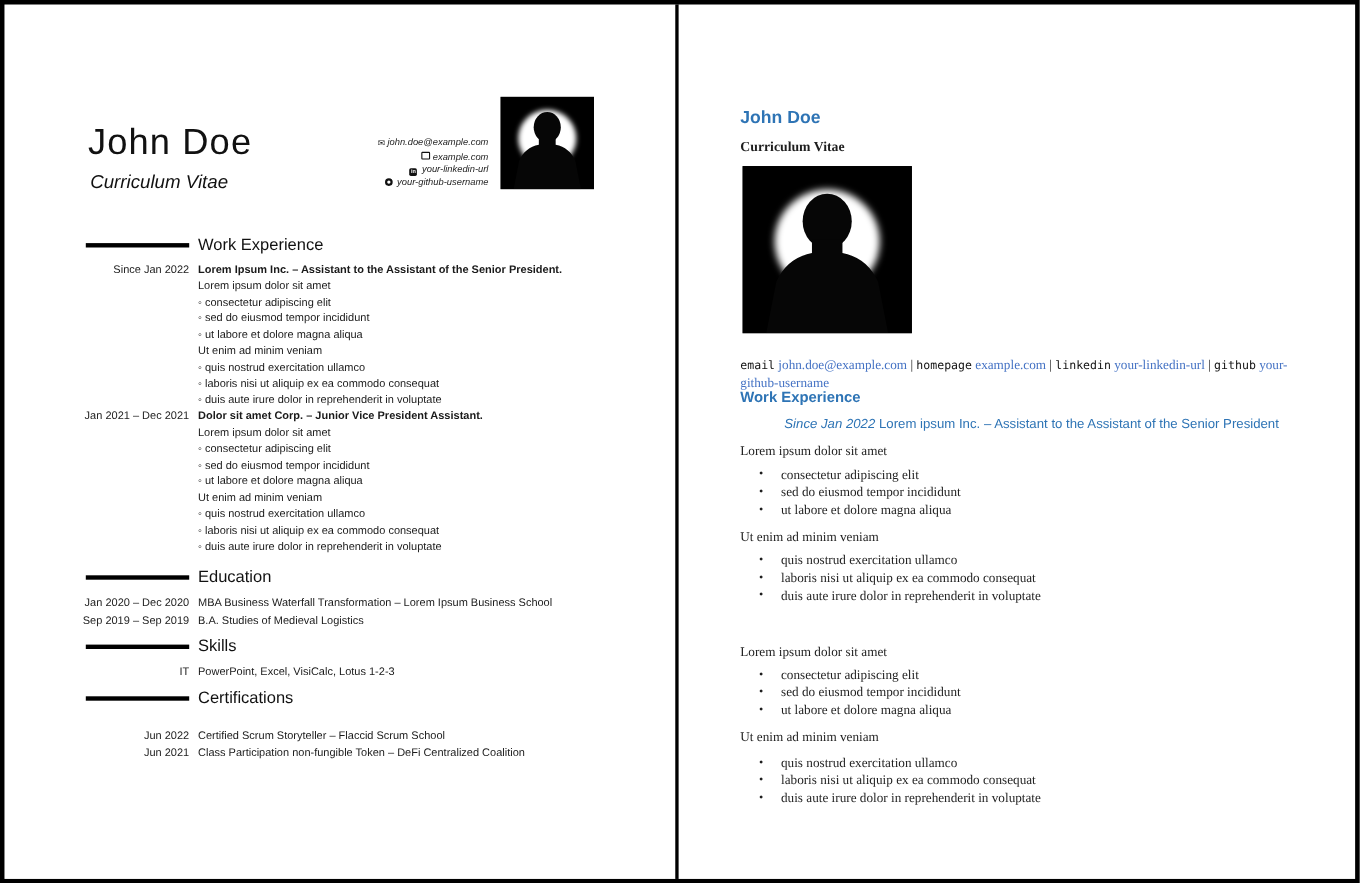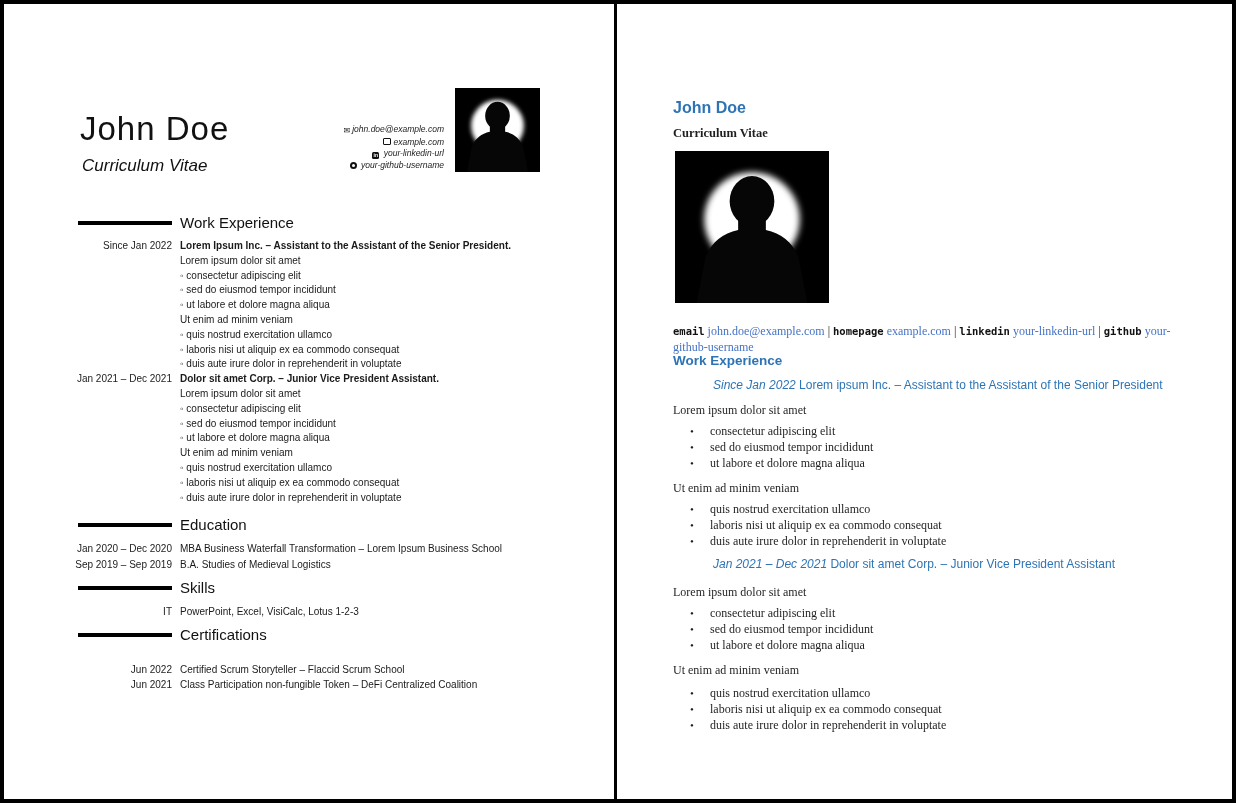--- a/index.html
+++ b/index.html
@@ -42,21 +42,21 @@
   .ltitle{font-weight:bold;}
   .lline.bullet::before{content:"◦ ";}
   .lrow.wide{line-height:15.2px;}
 
   
   .page-right{position:absolute;left:613px;top:0;width:615px;height:795px;background:#fff;}
   .r-name{position:absolute;left:56px;top:94px;font-size:16px;line-height:20px;font-weight:bold;}
   .r-subtitle{position:absolute;left:56px;top:122px;font-size:12.5px;font-weight:bold;font-family:"Liberation Serif",serif;color:#1f1f1f;}
   .photo-right{left:58px;top:147px;width:154px;height:152px;}
   .r-contact{position:absolute;left:56px;top:308px;width:505px;font-size:12px;line-height:15.8px;font-family:"Liberation Serif",serif;color:#1f1f1f;}
-  .r-label{font-family:"DejaVu Sans Mono","Liberation Mono",monospace;font-weight:bold;font-size:10.5px;color:#111;}
+  .r-label{font-family:"DejaVu Sans Mono","Liberation Mono",monospace;font-weight:normal;font-size:10.5px;color:#111;}
   .r-link{text-decoration:none;}
   .r-sep{color:#222;}
   .r-h2{position:absolute;left:56px;top:349px;font-size:13.5px;font-weight:bold;}
   .r-ehead{position:absolute;left:56px;font-size:12px;font-weight:normal;white-space:nowrap;margin-left:40px;}
   .r-ehead .edate{font-style:italic;}
   .r-para{position:absolute;left:56px;font-size:12px;font-family:"Liberation Serif",serif;color:#1f1f1f;}
   .r-ul{position:absolute;left:56px;margin:0;padding:0;list-style:none;font-size:12px;line-height:16.2px;font-family:"Liberation Serif",serif;color:#1f1f1f;}
   .r-ul li{position:relative;padding-left:37px;}
   .r-ul li::before{content:"•";position:absolute;left:17px;top:-0.5px;font-size:11px;}
 </style>
@@ -221,24 +221,20 @@
       <li>sed do eiusmod tempor incididunt</li>
       <li>ut labore et dolore magna aliqua</li>
     </ul>
     <div class="r-para" style="top:477px">Ut enim ad minim veniam</div>
     <ul class="r-ul" style="top:497px">
       <li>quis nostrud exercitation ullamco</li>
       <li>laboris nisi ut aliquip ex ea commodo consequat</li>
       <li>duis aute irure dolor in reprehenderit in voluptate</li>
     </ul>
 
-    <div class="r-ehead" style="top:553px;color:#2E74B5">
-      <span class="edate">Jan 2021 – Dec 2021</span>
-      <span>Dolor sit amet Corp. – Junior Vice President Assistant</span>
-    </div>
     <div class="r-para" style="top:581px">Lorem ipsum dolor sit amet</div>
     <ul class="r-ul" style="top:601px">
       <li>consectetur adipiscing elit</li>
       <li>sed do eiusmod tempor incididunt</li>
       <li>ut labore et dolore magna aliqua</li>
     </ul>
     <div class="r-para" style="top:659px">Ut enim ad minim veniam</div>
     <ul class="r-ul" style="top:681px">
       <li>quis nostrud exercitation ullamco</li>
       <li>laboris nisi ut aliquip ex ea commodo consequat</li>

